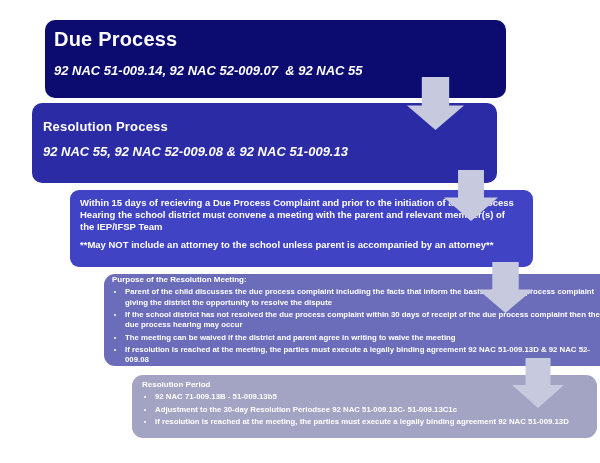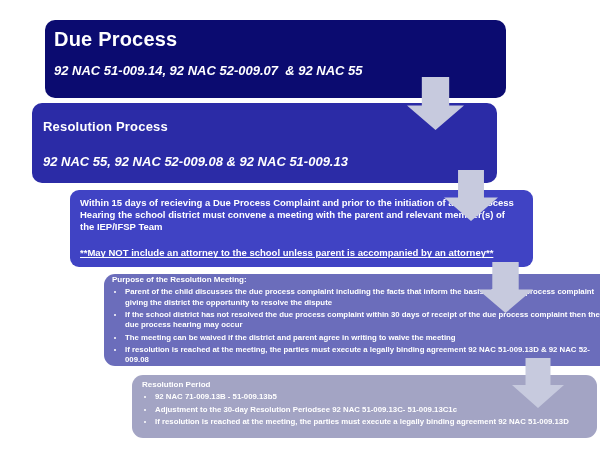--- a/index.html
+++ b/index.html
@@ -18,24 +18,24 @@
   
   .box1{left:1px;top:20px;width:461px;height:78px;background:var(--box1,#0b0b70);border-radius:10px;padding:7px 10px 0 9px;margin-left:44px;}
   .box2{left:32px;top:103px;width:465px;height:80px;background:var(--box2,#2b2ba6);border-radius:10px;padding:16px 10px 0 11px;}
   .box3{left:70px;top:190px;width:463px;height:77px;background:var(--box3,#4043c4);border-radius:9px;padding:7px 12px 0 10px;}
   .box4{left:104px;top:274px;width:516px;height:92px;background:var(--box4,#6b6dbb);border-radius:11px;padding:1px 12px 0 8px;}
   .box5{left:132px;top:375px;width:465px;height:63px;background:var(--box5,#a3a4c4);border-radius:11px;padding:5px 12px 0 10px;}
 
   .title-lg{font-size:20px;font-weight:bold;letter-spacing:.2px;line-height:1.2;}
   .title-md{font-size:13px;font-weight:bold;letter-spacing:.2px;line-height:1.2;}
   .subtitle{font-size:13px;font-weight:bold;margin-top:12px;white-space:pre-wrap;font-style:italic;}
-  .box2 .subtitle{margin-top:19px;}
+  .box2 .subtitle{margin-top:9px;}
 
   .body-text{font-size:9.5px;font-weight:bold;line-height:1.28;}
-  .body-text + .body-text{margin-top:14px;text-decoration:underline;}
+  .body-text + .body-text{margin-top:6px;}
 
   .small-header{font-size:8px;font-weight:bold;line-height:1.3;margin:0 0 2px 0;}
   ul.bullets{margin:0;padding:0 0 0 13px;list-style:disc outside;}
   ul.bullets li{font-size:7.8px;font-weight:bold;line-height:1.32;margin:0 0 2px 0;}
 
   
   .arrow{position:absolute;}
   .arrow svg{display:block;width:100%;height:100%;}
   .arrow polygon{fill:var(--arrow,#c7cade);}
   .arrow1{left:407px;top:77px;width:57px;height:53px;}

